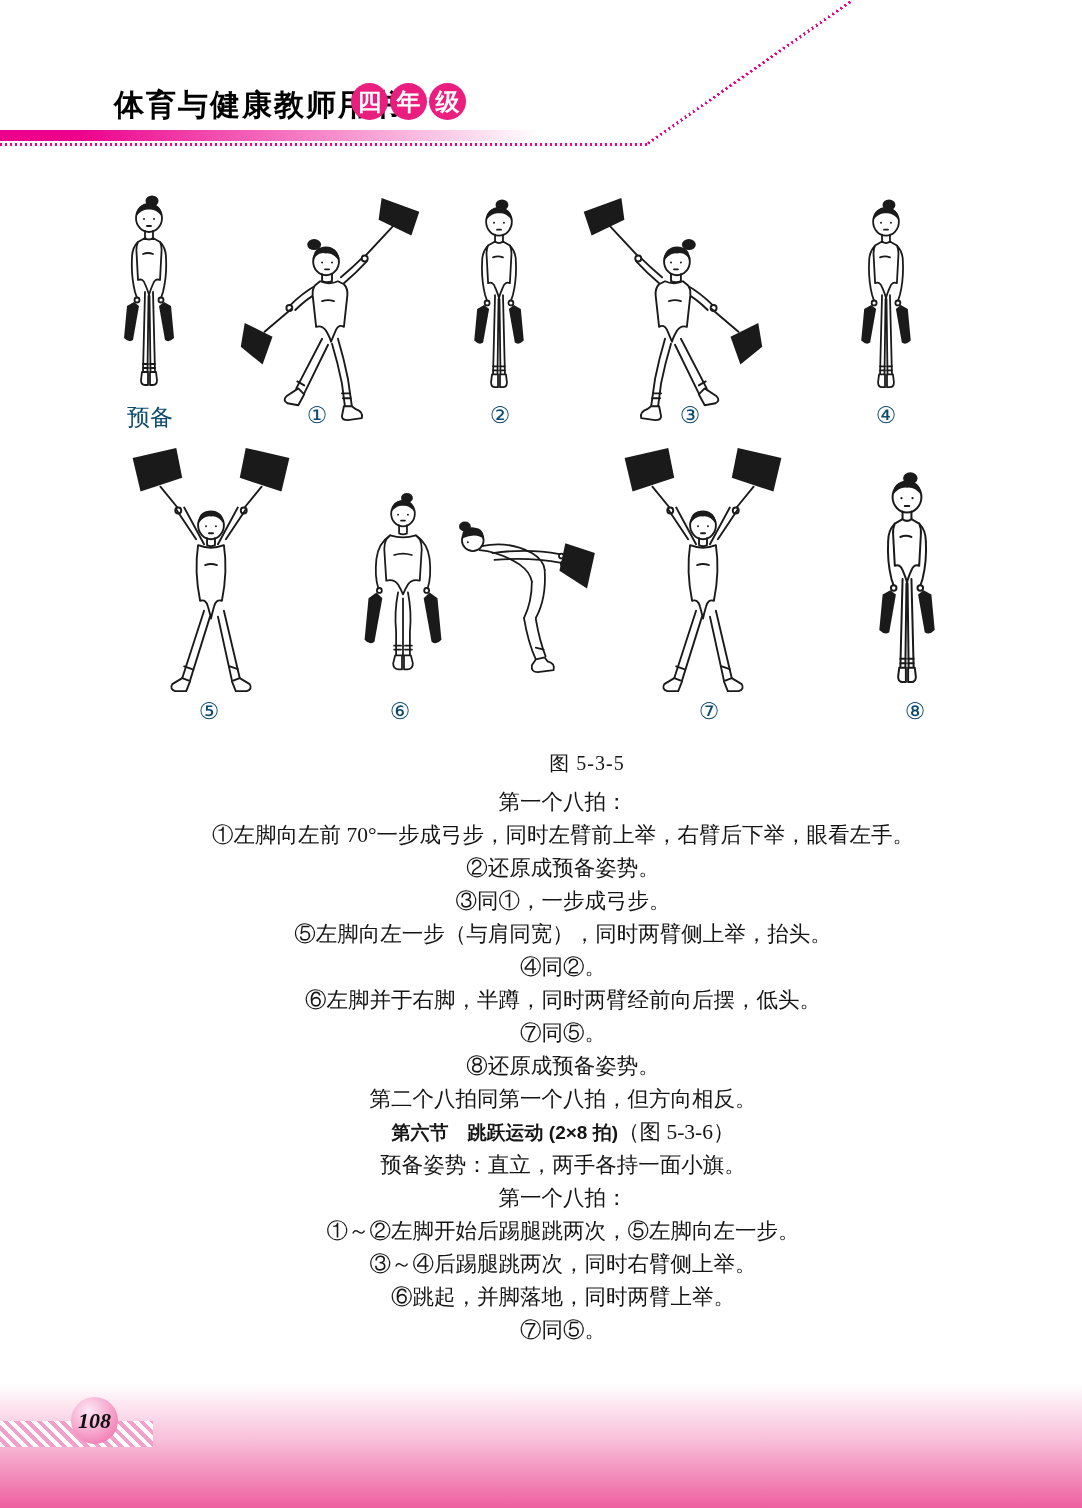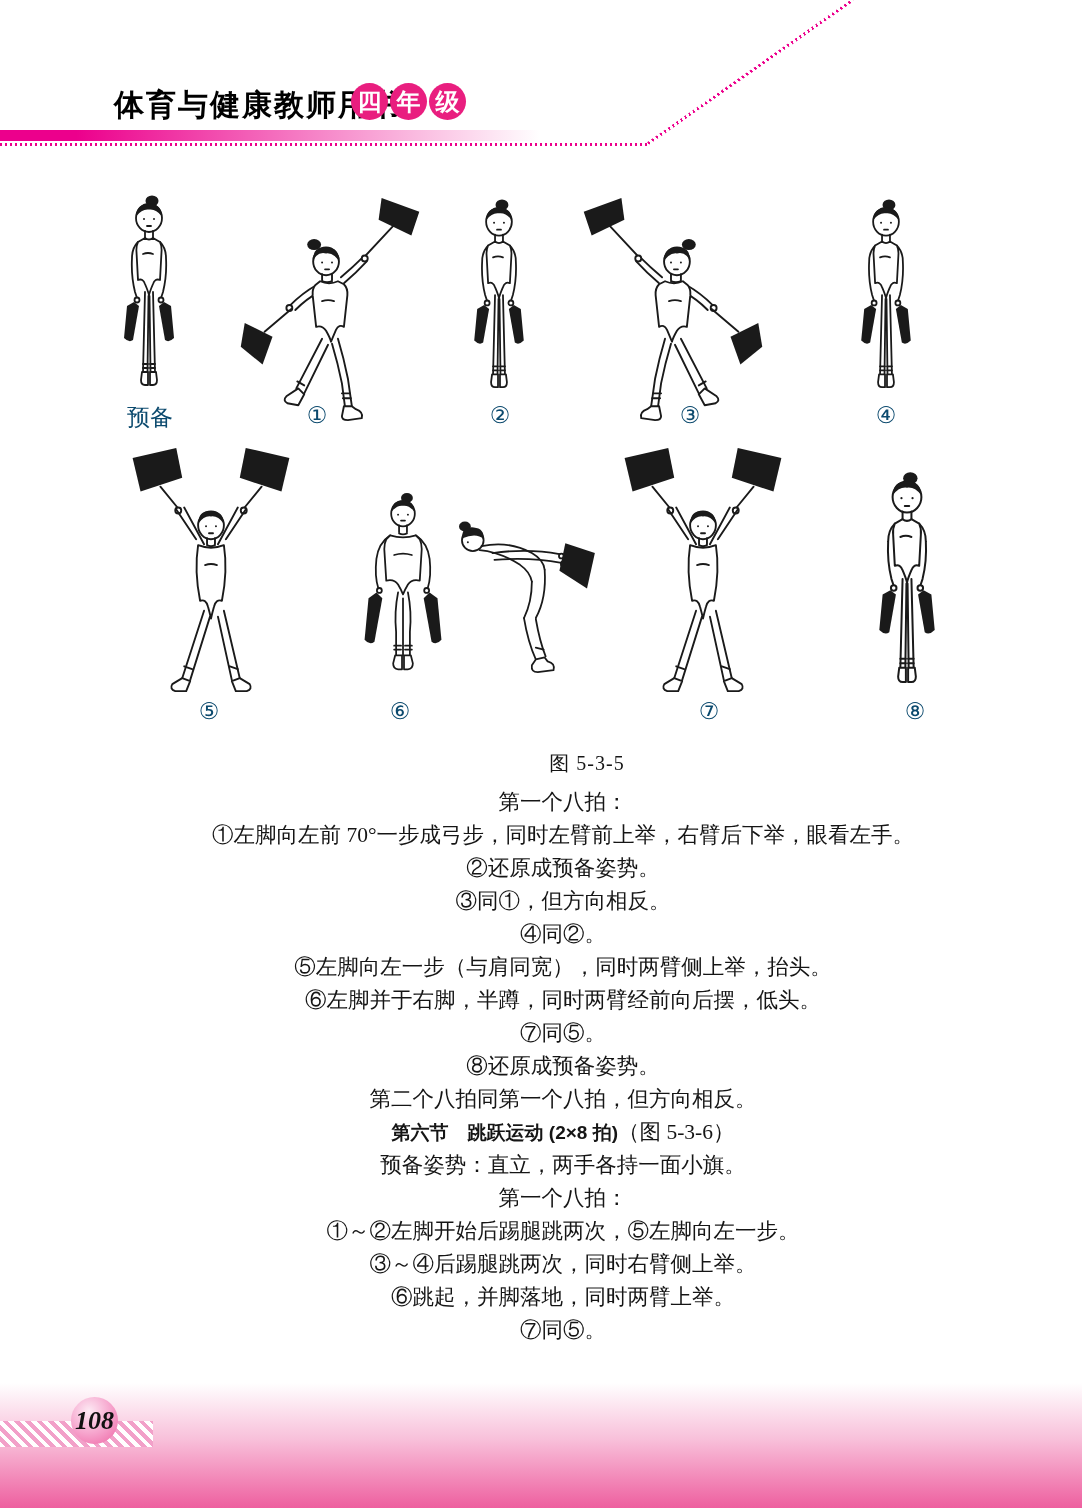--- a/index.html
+++ b/index.html
@@ -63,21 +63,21 @@
     position:absolute;left:0;top:1421px;width:153px;height:26px;
     background:repeating-linear-gradient(45deg,#ffffff 0 4px,#f2a0c9 4px 8px);
   }
   .page-badge{
     position:absolute;left:71px;top:1397px;width:47px;height:47px;border-radius:50%;
     background:radial-gradient(circle at 38% 30%,#fdeaf4 0%,#f6a3cc 52%,#ee62a2 100%);
     text-align:center;
   }
   .page-badge span{
     font-family:"Liberation Serif","DejaVu Serif",serif;
-    font-weight:700;font-style:italic;font-size:26px;line-height:47px;color:#111;
+    font-weight:700;font-style:italic;font-size:22px;line-height:47px;color:#111;
   }
 </style>
 </head>
 <body>
 
 <div class="page">
 
   <div class="book-title">体育与健康教师用书</div>
   <div class="badges">
     <div class="badge">四</div>
@@ -364,23 +364,23 @@
   <div class="fig-label r2" style="left:370px;">⑥</div>
   <div class="fig-label r2" style="left:679px;">⑦</div>
   <div class="fig-label r2" style="left:885px;">⑧</div>
 
   <div class="caption">图 5-3-5</div>
 
   <div class="body-text">
     <p class="line">第一个八拍：</p>
     <p class="line">①左脚向左前 70°一步成弓步，同时左臂前上举，右臂后下举，眼看左手。</p>
     <p class="line">②还原成预备姿势。</p>
-    <p class="line">③同①，但方向相反。</p>
+    <p class="line">③同①，一步成弓步。</p>
+    <p class="line">⑤左脚向左一步（与肩同宽），同时两臂侧上举，抬头。</p>
     <p class="line">④同②。</p>
-    <p class="line">⑤左脚向左一步（与肩同宽），同时两臂侧上举，抬头。</p>
     <p class="line">⑥左脚并于右脚，半蹲，同时两臂经前向后摆，低头。</p>
     <p class="line">⑦同⑤。</p>
     <p class="line">⑧还原成预备姿势。</p>
     <p class="line">第二个八拍同第一个八拍，但方向相反。</p>
     <p class="line"><span class="heading-bold">第六节　跳跃运动 (2×8 拍)</span><span>（图 5-3-6）</span></p>
     <p class="line">预备姿势：直立，两手各持一面小旗。</p>
     <p class="line">第一个八拍：</p>
     <p class="line">①～②左脚开始后踢腿跳两次，⑤左脚向左一步。</p>
     <p class="line">③～④后踢腿跳两次，同时右臂侧上举。</p>
     <p class="line">⑥跳起，并脚落地，同时两臂上举。</p>

